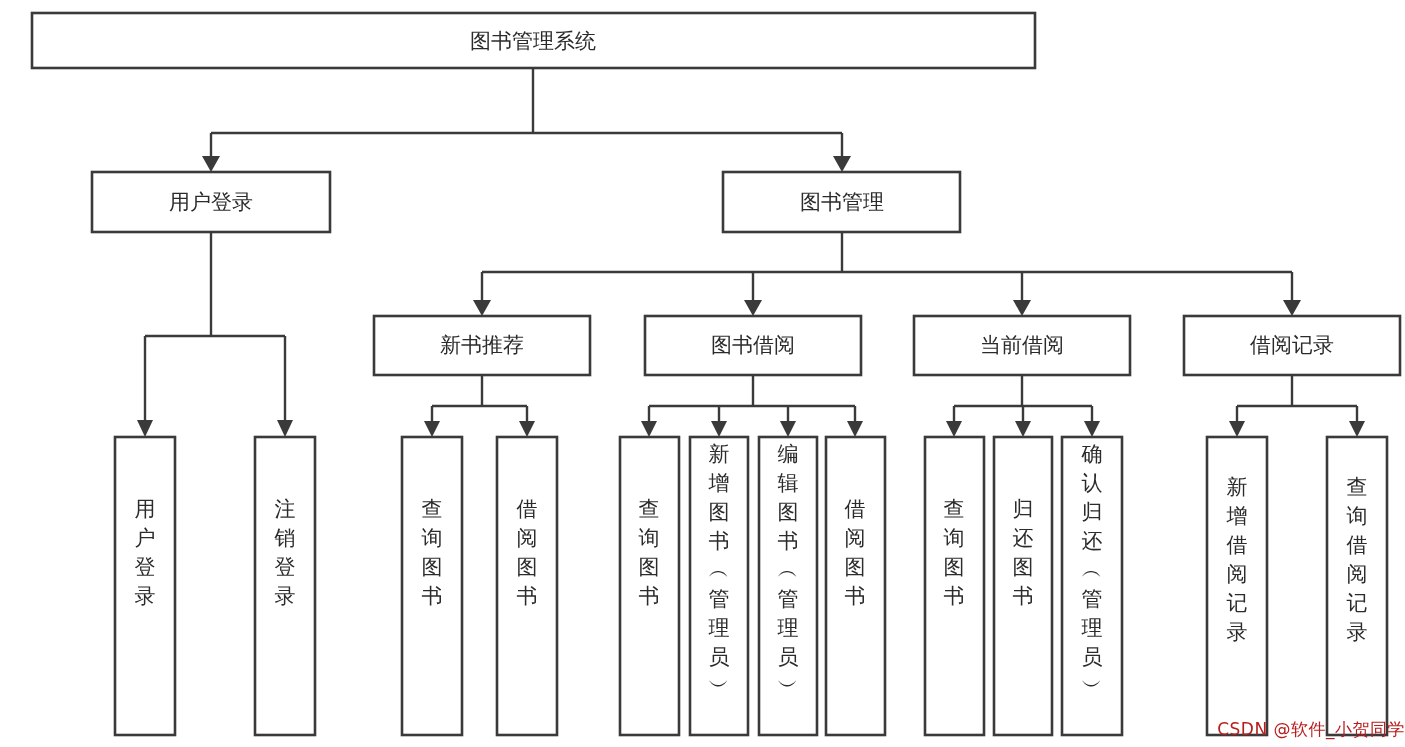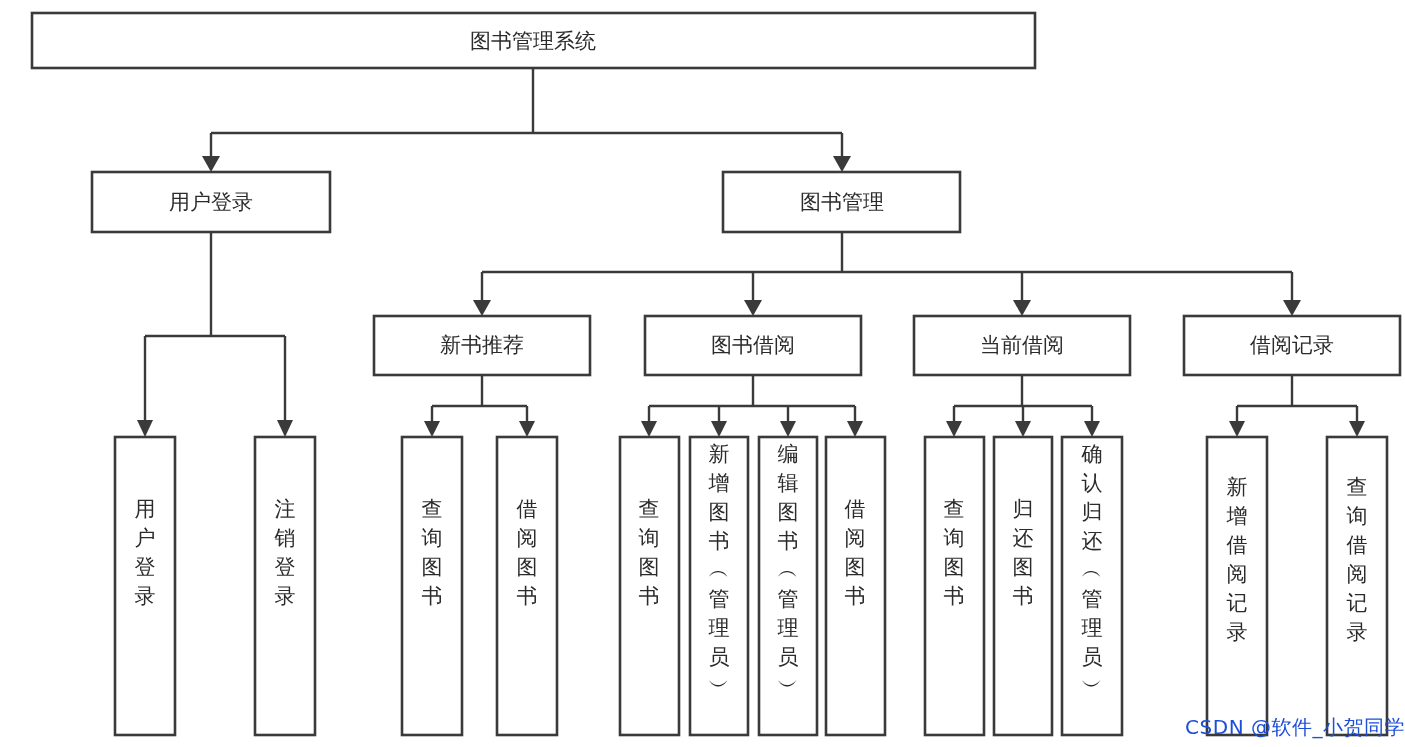--- a/index.html
+++ b/index.html
@@ -50,22 +50,22 @@
   }
   .arrow-head {
     fill: #3a3a3a;
     stroke: none;
   }
   .watermark {
     position: absolute;
     right: 12px;
     bottom: 6px;
     font-family: "DejaVu Sans", "Liberation Sans", sans-serif;
-    font-size: 20px;
-    color: #1d4ed8;
+    font-size: 17px;
+    color: #b91c1c;
     white-space: nowrap;
     letter-spacing: 0.5px;
     pointer-events: none;
   }
 </style>
 </head>
 <body>
 
 <div id="diagram-root">
   <svg class="diagram" viewBox="0 0 1405 747" xmlns="http://www.w3.org/2000/svg">

